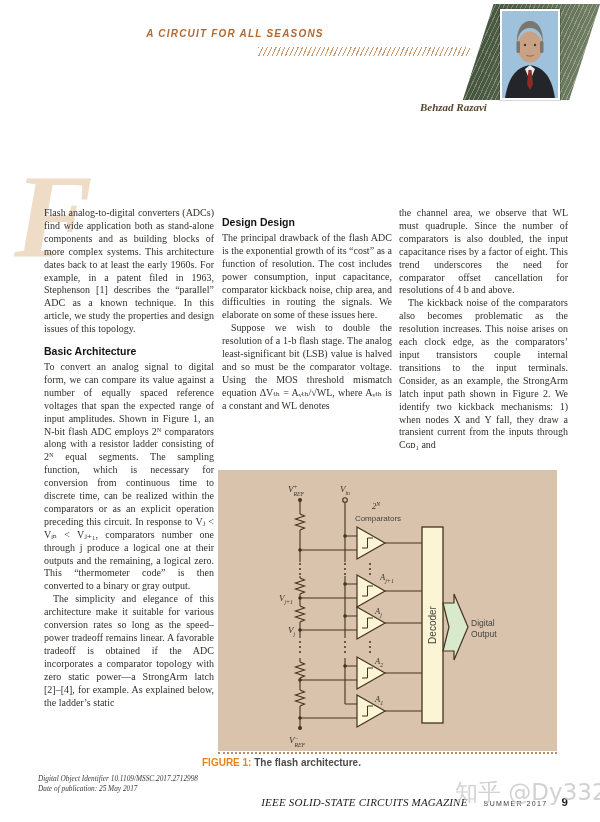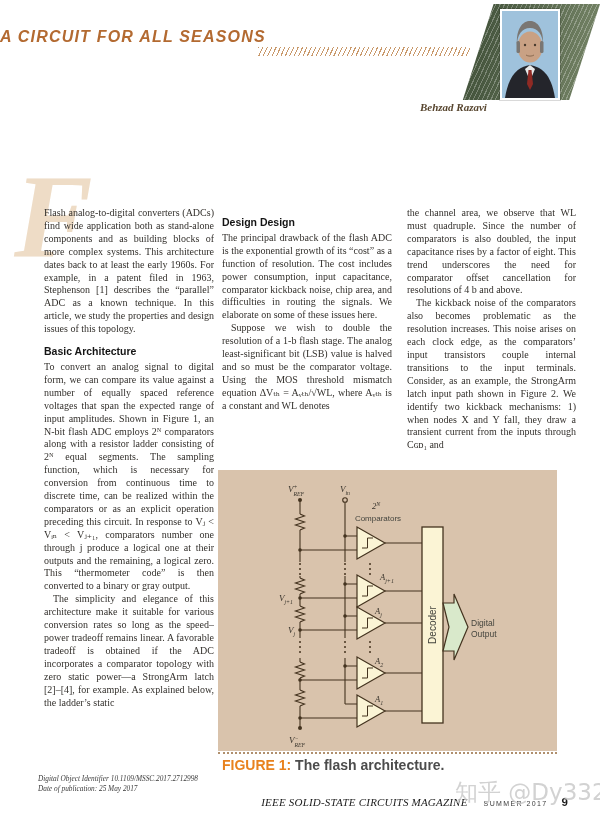--- a/index.html
+++ b/index.html
@@ -1,22 +1,22 @@
 <!DOCTYPE html>
 <html><head>
 <meta charset="utf-8">
 <style>
   html,body{margin:0;padding:0;background:#888;}
   #page{position:relative;width:600px;height:822px;background:#ffffff;overflow:hidden;
         font-family:"Liberation Serif","DejaVu Serif","DejaVu Sans",serif;color:#2e2a26;}
 
   
-  .col-title{position:absolute;left:0;top:28px;width:470px;text-align:left;
+  .col-title{position:absolute;left:0;top:28px;width:470px;text-align:center;
              font-family:"Liberation Sans","DejaVu Sans",sans-serif;
-             font-style:italic;font-weight:bold;font-size:16px;letter-spacing:1.2px;
+             font-style:italic;font-weight:bold;font-size:10px;letter-spacing:1.2px;
              color:#b36a31;}
   .hatch-strip{position:absolute;left:258px;top:47px;width:212px;height:9px;
              background:repeating-linear-gradient(115deg,#c9996b 0 1px,transparent 1px 4px);}
   .green-shape{position:absolute;left:460px;top:4px;width:140px;height:96px;
              background:linear-gradient(100deg,#47573f 20%,#6f7e61 85%);
              clip-path:polygon(24% 0,100% 0,78% 100%,2% 100%);}
   .green-shape::after{content:"";position:absolute;inset:0;
              background:repeating-linear-gradient(115deg,rgba(255,255,255,.28) 0 1px,transparent 1px 4px);}
   .photo{position:absolute;left:500px;top:9px;width:56px;height:87px;border:2px solid #fff;
              box-shadow:0 0 0 1px rgba(0,0,0,.15);}
@@ -28,38 +28,38 @@
              font-style:italic;font-weight:bold;color:#eedcc6;z-index:0;}
   .title{position:absolute;left:44px;top:129px;
              font-family:"Liberation Sans","DejaVu Sans",sans-serif;
              font-weight:bold;font-size:23px;letter-spacing:-.2px;color:#141414;z-index:2;}
 
   
   .bodycol{position:absolute;top:207px;width:170px;overflow:hidden;z-index:1;
              font-size:10px;line-height:12.9px;text-align:justify;color:#33302c;}
   #col1{left:44px;height:540px;}
   #col2{left:222px;height:263px;}
-  #col3{left:399px;width:169px;height:263px;margin-left:8px;}
+  #col3{left:399px;width:169px;height:263px;}
   .bodycol p{margin:0;}
   .bodycol p.indent{text-indent:9px;}
   .sect-head{font-family:"Liberation Sans","DejaVu Sans",sans-serif;
              font-weight:bold;font-size:10.5px;color:#141414;margin:9px 0 3px 0;text-align:left;}
 
   
   .doi{position:absolute;left:38px;top:774px;width:180px;font-style:italic;
              font-size:7.3px;line-height:9.6px;color:#3a3a3a;z-index:2;text-align:left;}
 
   
   .figure-box{position:absolute;left:218px;top:470px;width:339px;height:281px;
              background:#d9c3ac;z-index:2;}
   .fig-divider{position:absolute;left:218px;top:752px;width:339px;height:0;
              border-top:2px dotted #b0906e;z-index:2;}
-  .fig-caption{position:absolute;left:222px;top:757px;width:339px;z-index:2;
+  .fig-caption{position:absolute;left:202px;top:757px;width:339px;z-index:2;
              font-family:"Liberation Sans","DejaVu Sans",sans-serif;
-             font-weight:bold;font-size:14px;color:#4c4c4c;}
+             font-weight:bold;font-size:10px;color:#4c4c4c;}
   .fig-caption .cap-label{color:#e8821e;}
 
   
   .footer{position:absolute;left:0;top:792px;width:568px;text-align:right;z-index:3;
              font-family:"Liberation Sans","DejaVu Sans",sans-serif;color:#1c1c1c;white-space:nowrap;}
   .footer .mag{font-size:11px;font-weight:normal;font-style:italic;letter-spacing:.2px;
              font-family:"Liberation Serif","DejaVu Serif",serif;font-variant:small-caps;}
   .footer .issue{font-size:7px;letter-spacing:1.4px;color:#3a3a3a;margin-left:16px;}
   .footer .pagenum{font-size:11.5px;font-weight:bold;margin-left:14px;}
   .watermark{position:absolute;left:455px;top:777px;z-index:4;pointer-events:none;

